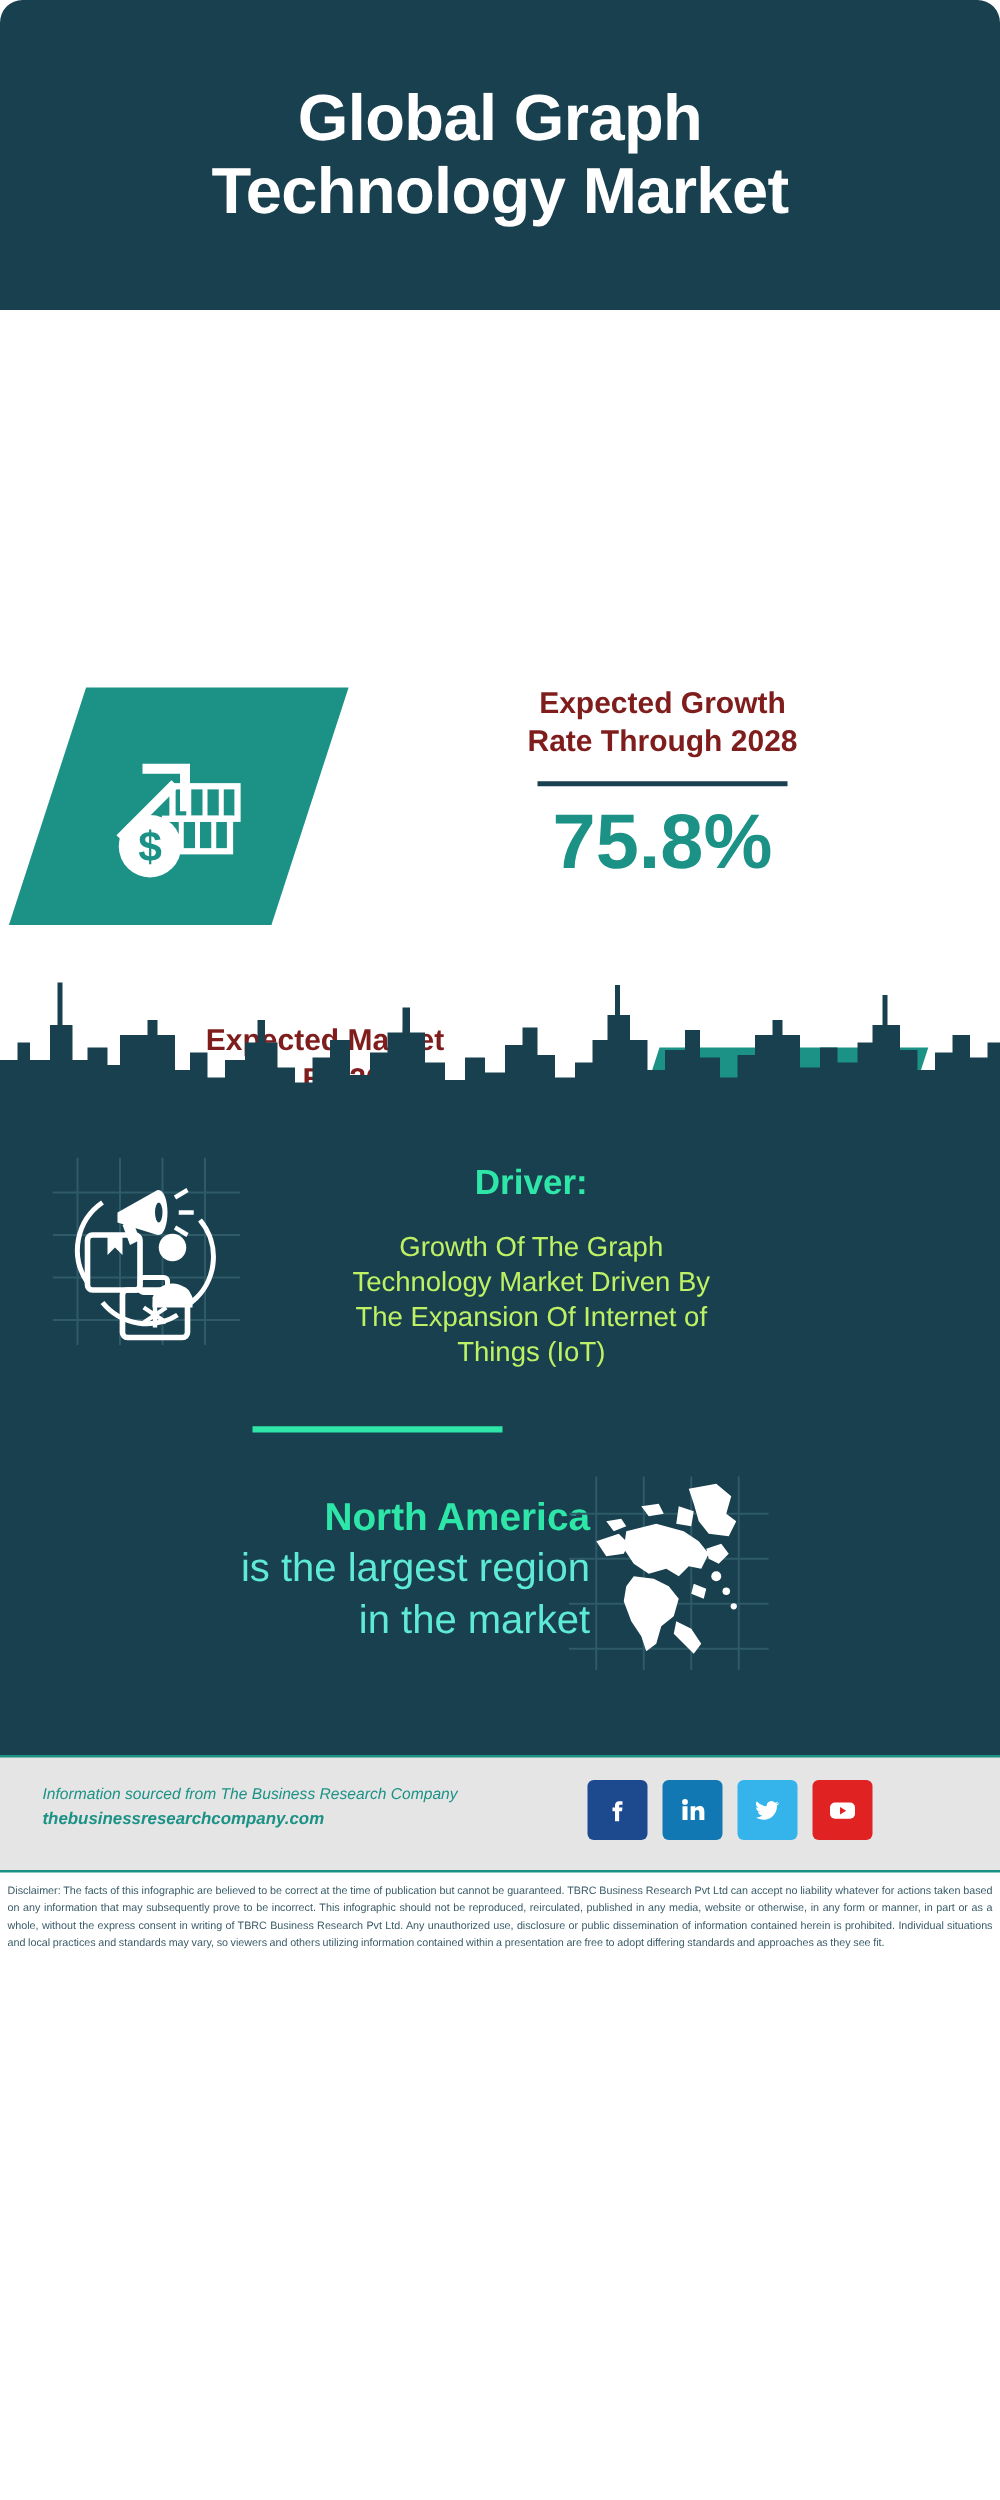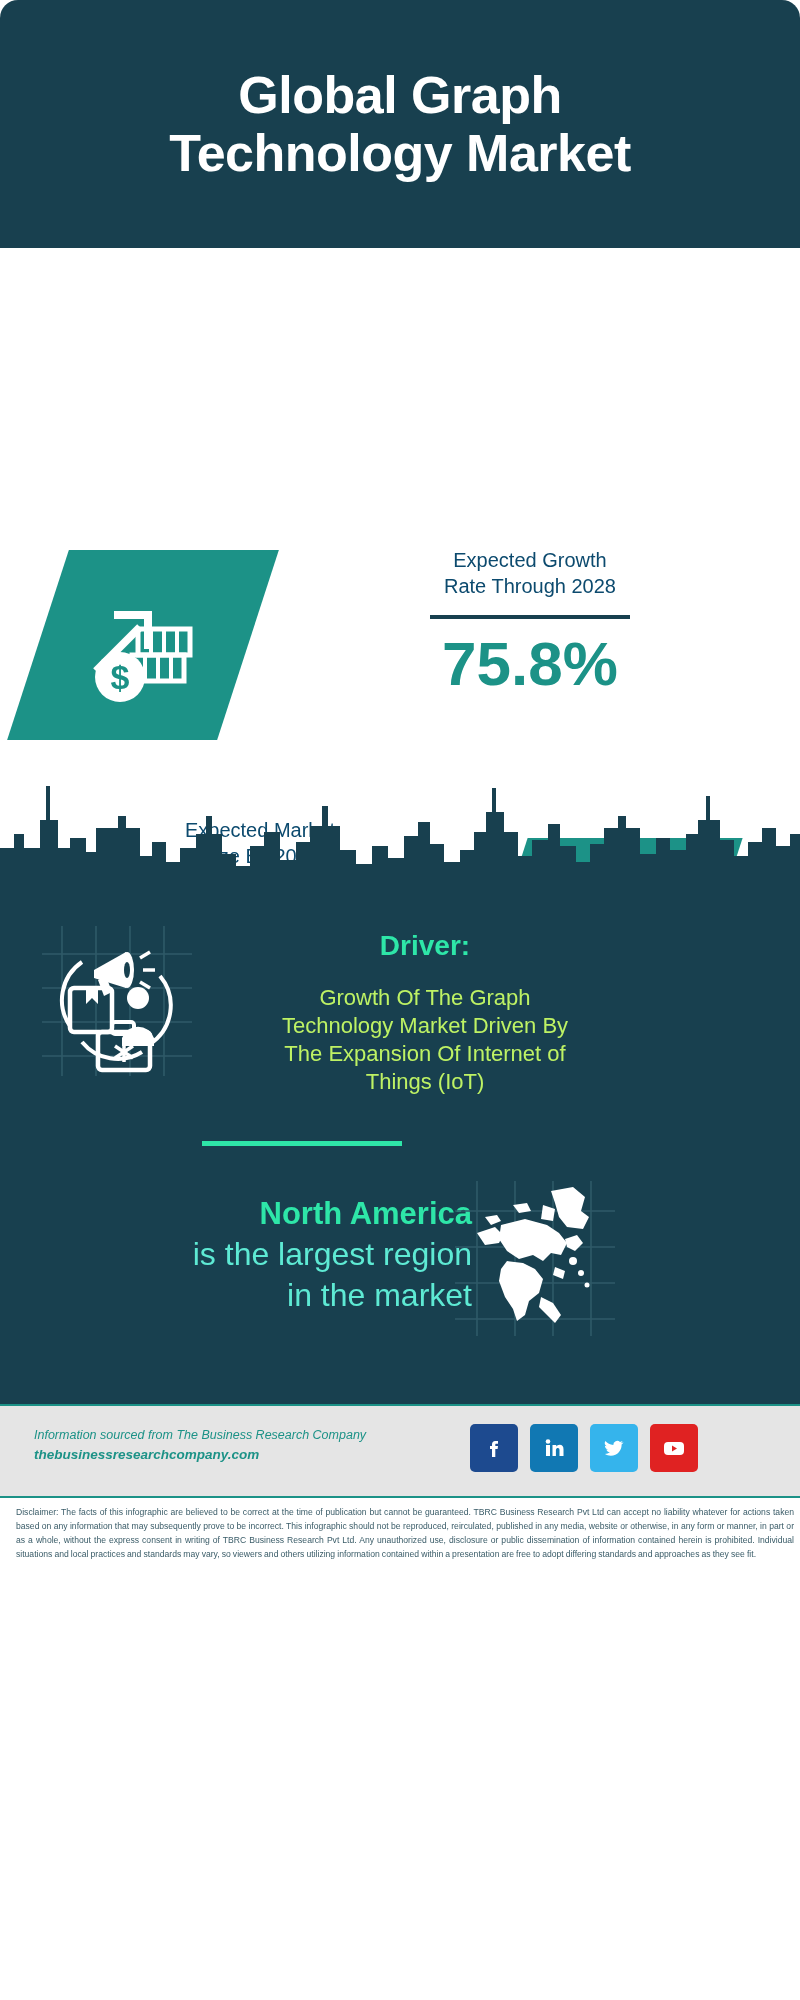--- a/index.html
+++ b/index.html
@@ -71,23 +71,23 @@
     align-items: center;
     justify-content: center;
   }
   .growth-text {
     position: absolute;
     left: 280px; top: 0;
     width: 500px;
     text-align: center;
   }
   .lbl-dark {
-    color: #0c4a6e;
-    font-size: 20px;
-    font-weight: normal;
+    color: #7f1d1d;
+    font-size: 24px;
+    font-weight: bold;
     line-height: 1.28;
   }
   .rule-dark {
     width: 200px;
     height: 4px;
     background: #18404f;
     margin: 16px auto 12px auto;
   }
   .big-teal {
     color: #1c9287;
@@ -255,21 +255,21 @@
   .soc-yt { background: #e02222; }
 
   
   .disclaimer {
     position: absolute;
     left: 0; top: 1496px;
     width: 800px;
     height: 504px;
     background: #ffffff;
     border-top: 2px solid #1c9287;
-    padding: 8px 6px 0 16px;
+    padding: 8px 6px 0 6px;
   }
   .disclaimer p {
     color: #3a5c68;
     font-size: 8.6px;
     line-height: 1.62;
     text-align: justify;
     word-spacing: -0.3px;
   }
 </style>
 </head>

